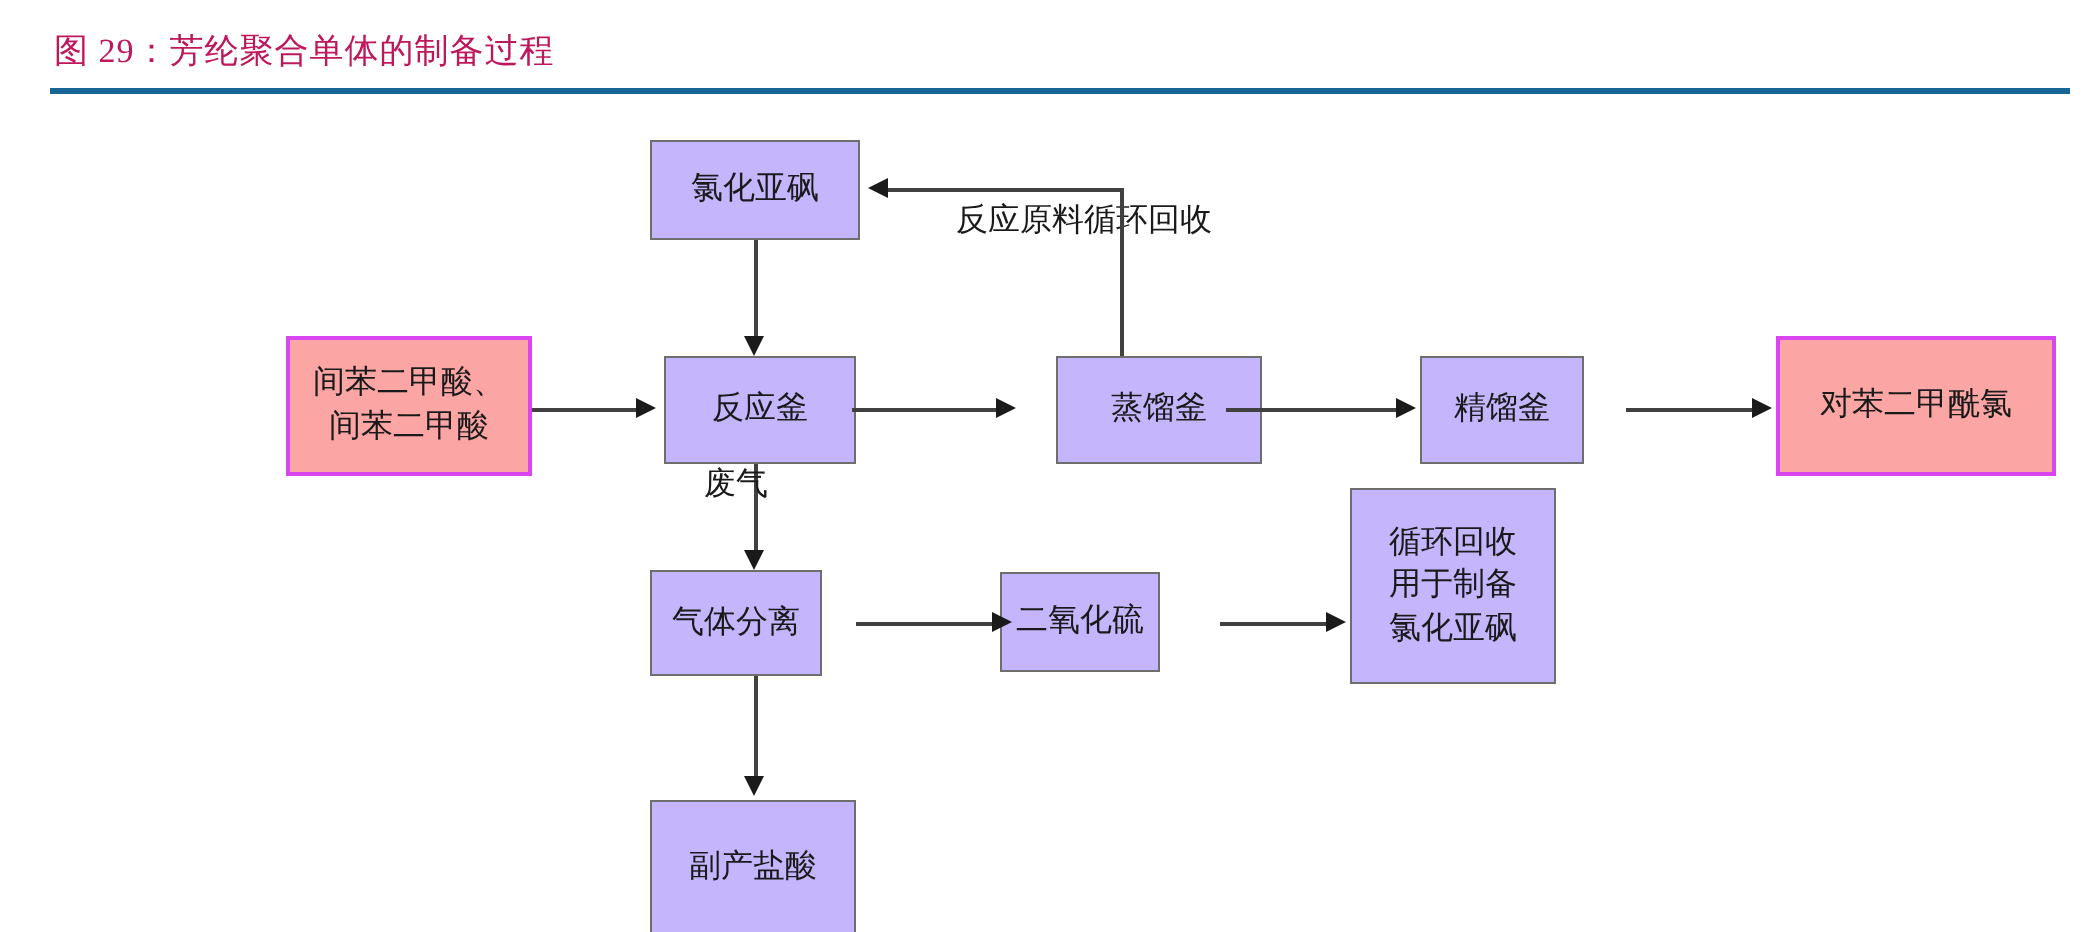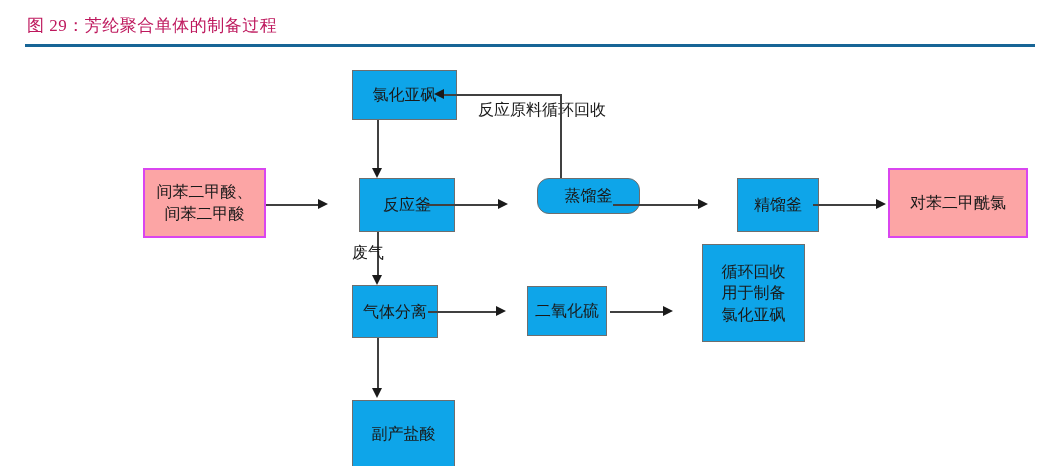--- a/index.html
+++ b/index.html
@@ -47,23 +47,22 @@
     align-items: center;
     justify-content: center;
     font-family: "Liberation Serif", "DejaVu Serif", serif;
     font-size: 16px;
     color: #1a1a1a;
     line-height: 1.35;
     text-align: center;
     white-space: nowrap;
   }
   .node.gray {
-    background: #0ea5e9;
+    background: #c4b5fd;
     border: 1.5px solid #6E6E6E;
-    margin-left: 27px;
   }
   .node.blue {
     background: #fca5a5;
     border: 2px solid #d946ef;
   }
   .node .ln { display: block; }
 
   
   .edge {
     position: absolute;
@@ -116,21 +115,21 @@
 
   <div class="node blue" style="left:143px; top:168px; width:123px; height:70px;">
     <span class="ln">间苯二甲酸、</span>
     <span class="ln">间苯二甲酸</span>
   </div>
 
   <div class="node gray" style="left:332px; top:178px; width:96px; height:54px;">
     <span class="ln">反应釜</span>
   </div>
 
-  <div class="node gray" style="left:510px; top:178px; width:103px; height:36px;border-radius:12px;">
+  <div class="node gray" style="left:528px; top:178px; width:103px; height:54px;">
     <span class="ln">蒸馏釜</span>
   </div>
 
   <div class="node gray" style="left:710px; top:178px; width:82px; height:54px;">
     <span class="ln">精馏釜</span>
   </div>
 
   <div class="node blue" style="left:888px; top:168px; width:140px; height:70px;">
     <span class="ln">对苯二甲酰氯</span>
   </div>
@@ -169,21 +168,21 @@
   <div class="arrowhead right" style="left:498px; top:199px;"></div>
 
   <div class="edge h" style="left:613px; top:204px; width:87px;"></div>
   <div class="arrowhead right" style="left:698px; top:199px;"></div>
 
   <div class="edge h" style="left:813px; top:204px; width:65px;"></div>
   <div class="arrowhead right" style="left:876px; top:199px;"></div>
 
   <div class="edge v" style="left:377px; top:232px; height:43px;"></div>
   <div class="arrowhead down" style="left:372px; top:275px;"></div>
-  <div class="edge-label" style="left:352px; top:243px;">废气</div>
+  <div class="edge-label" style="left:352px; top:232px;">废气</div>
 
   <div class="edge h" style="left:428px; top:311px; width:70px;"></div>
   <div class="arrowhead right" style="left:496px; top:306px;"></div>
 
   <div class="edge h" style="left:610px; top:311px; width:55px;"></div>
   <div class="arrowhead right" style="left:663px; top:306px;"></div>
 
   <div class="edge v" style="left:377px; top:338px; height:50px;"></div>
   <div class="arrowhead down" style="left:372px; top:388px;"></div>
 

